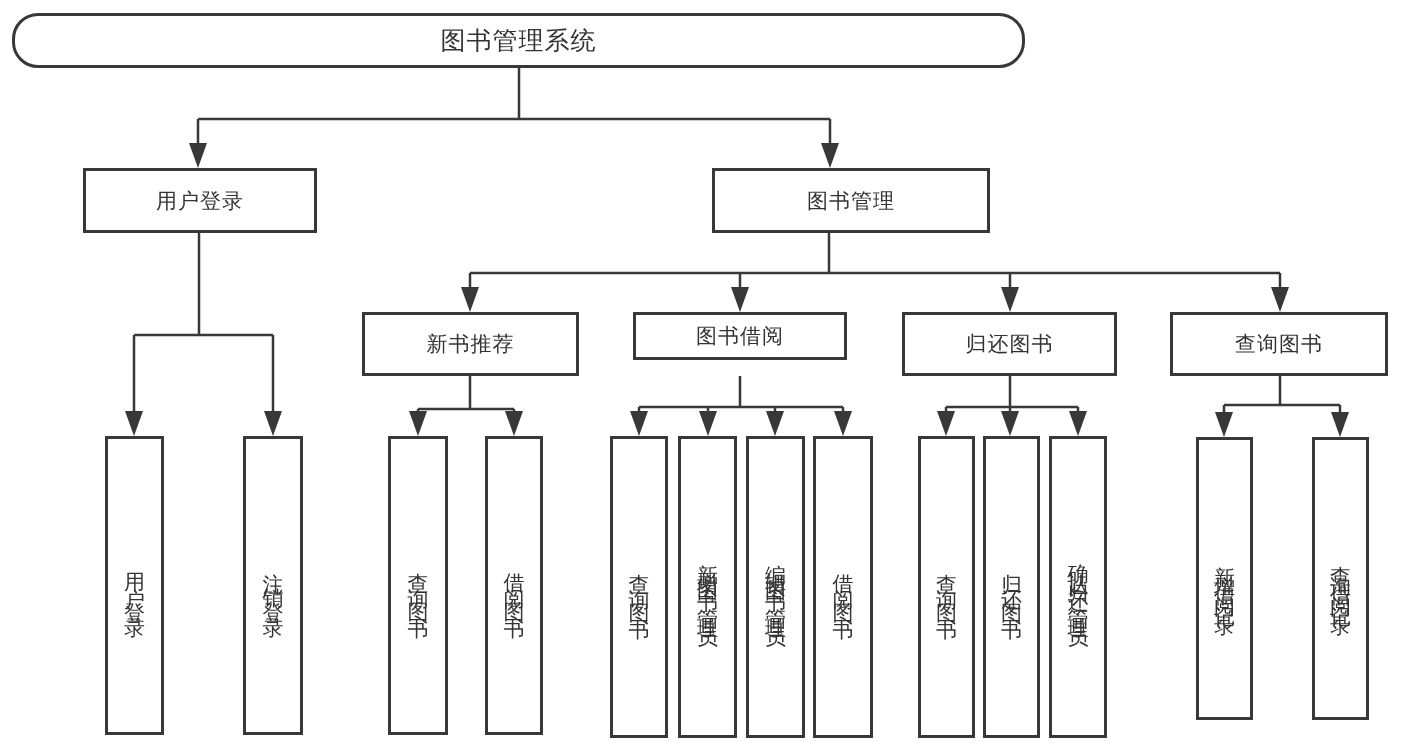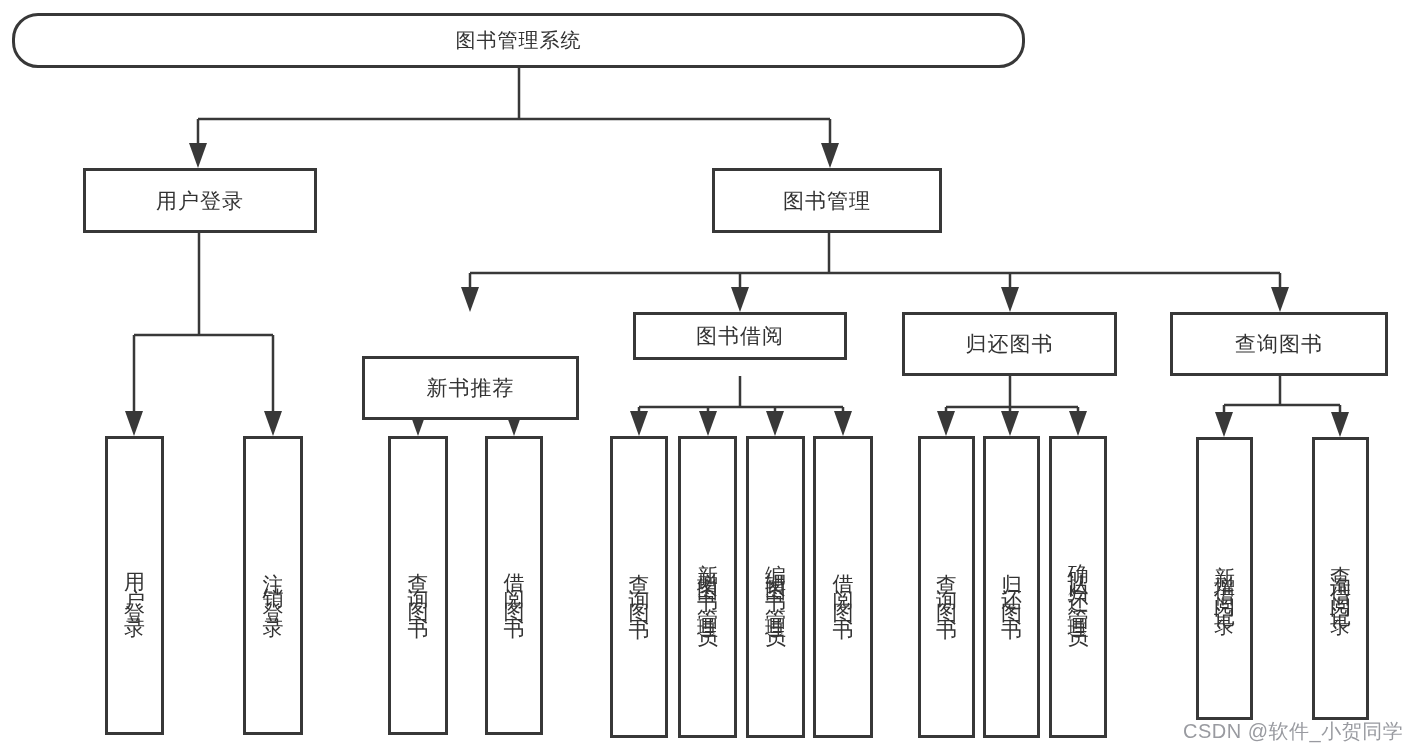--- a/index.html
+++ b/index.html
@@ -34,21 +34,21 @@
     position: absolute;
     background: #fff;
     border: 3px solid var(--line);
     color: var(--text);
     display: flex;
     align-items: center;
     justify-content: center;
     z-index: 2;
   }
   .hbox { font-size: 21px; letter-spacing: 1px; }
-  .root-box { font-size: 20px; border-radius: 26px; }
+  .root-box { font-size: 25px; border-radius: 26px; }
   .vbox {
     writing-mode: vertical-rl;
     text-orientation: mixed;
     font-size: 21px;
   }
   .len4 { letter-spacing: 15px; }
   .len6 { letter-spacing: 10px; }
   .len9 { letter-spacing: 9px; }
   .watermark {
     position: absolute;
@@ -99,25 +99,25 @@
     </g>
   </svg>
 
   <div class="node hbox root-box" style="left:12px; top:13px; width:1013px; height:55px;">
     <span>图书管理系统</span>
   </div>
 
   <div class="node hbox" style="left:83px; top:168px; width:234px; height:65px;">
     <span>用户登录</span>
   </div>
-  <div class="node hbox" style="left:712px; top:168px; width:230px; height:65px;">
+  <div class="node hbox" style="left:712px; top:168px; width:278px; height:65px;">
     <span>图书管理</span>
   </div>
 
-  <div class="node hbox" style="left:362px; top:312px; width:217px; height:64px;margin-top:44px;">
+  <div class="node hbox" style="left:362px; top:312px; width:217px; height:64px;">
     <span>新书推荐</span>
   </div>
   <div class="node hbox" style="left:633px; top:312px; width:214px; height:48px;">
     <span>图书借阅</span>
   </div>
   <div class="node hbox" style="left:902px; top:312px; width:215px; height:64px;">
     <span>归还图书</span>
   </div>
   <div class="node hbox" style="left:1170px; top:312px; width:218px; height:64px;">
     <span>查询图书</span>
@@ -160,15 +160,14 @@
     <span>确认归还（管理员）</span>
   </div>
 
   <div class="node vbox len6" style="left:1196px; top:437px; width:57px; height:283px;">
     <span>新增借阅记录</span>
   </div>
   <div class="node vbox len6" style="left:1312px; top:437px; width:57px; height:283px;">
     <span>查询借阅记录</span>
   </div>
 
-  <div class="watermark">CSDN @软件_小贺同学</div>
 
 </div>
 
 </body></html>

